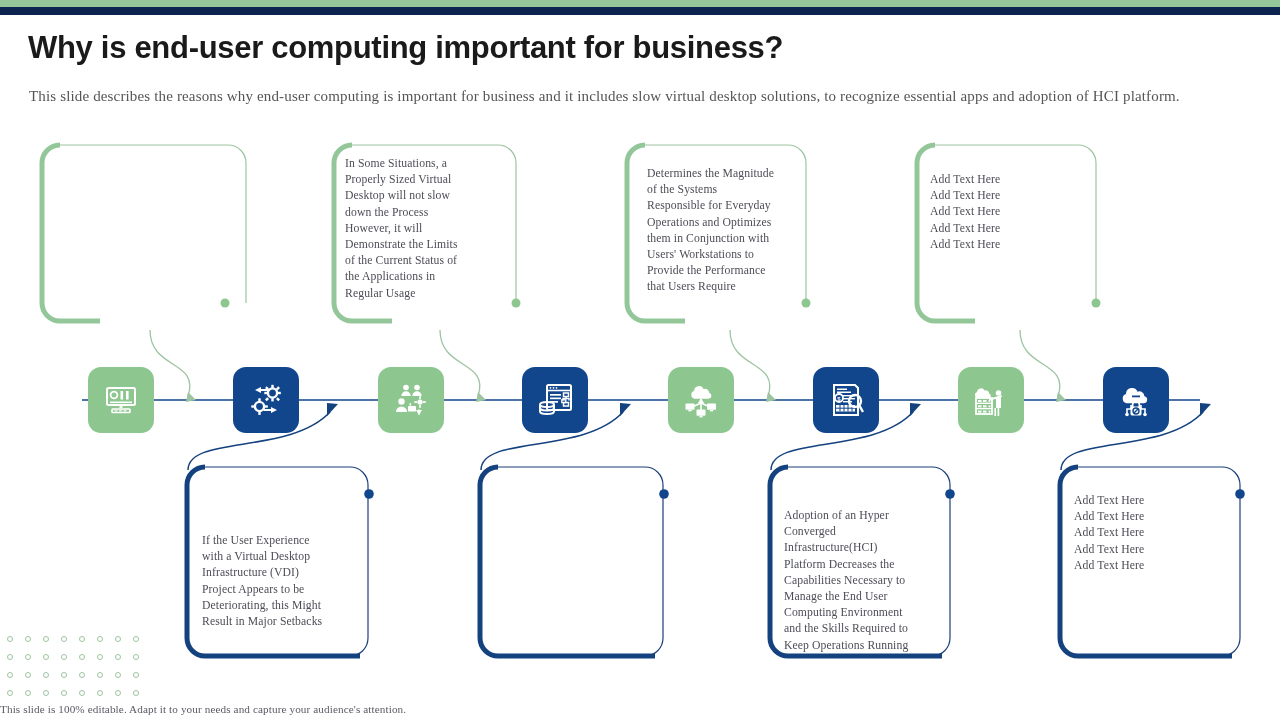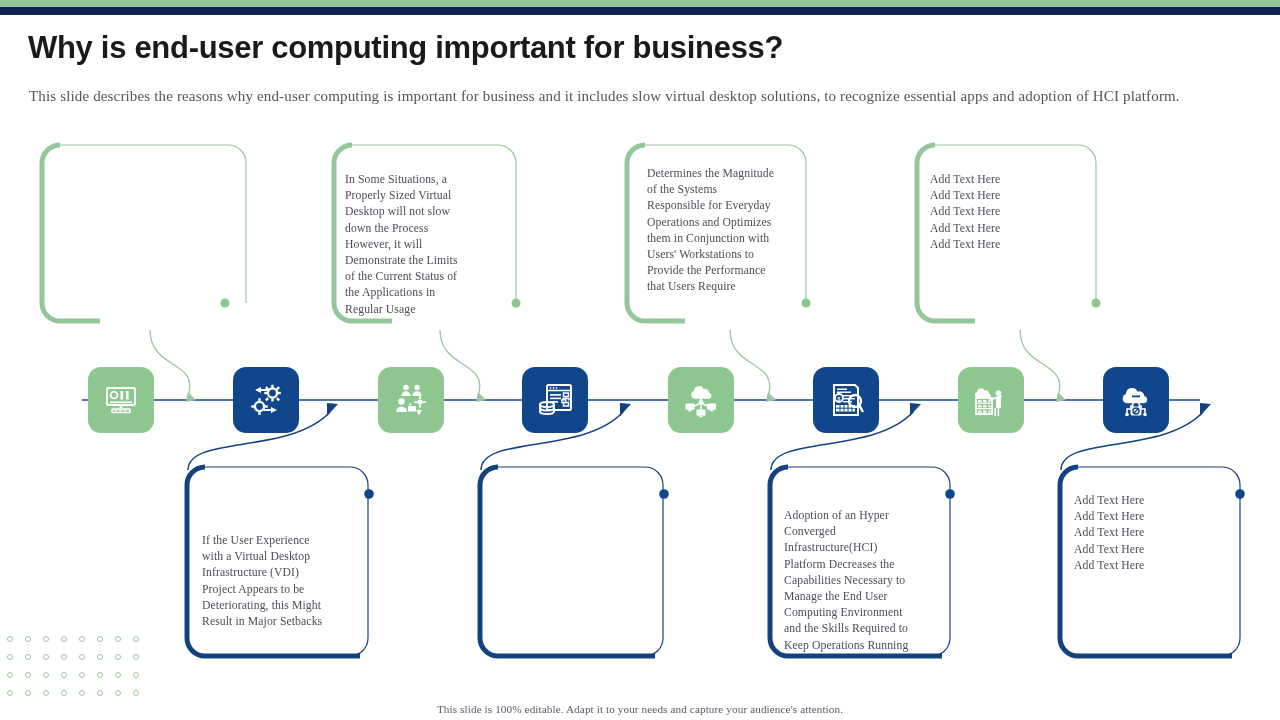--- a/index.html
+++ b/index.html
@@ -79,21 +79,20 @@
     grid-template-rows: repeat(4, 18px);
   }
   .dotgrid i {
     display: block; width: 6px; height: 6px; border-radius: 50%;
     border: 1px solid #9dc4a0; background: #ffffff;
   }
 
   
   .footer {
     position: absolute; left: 0; top: 703px; width: 1280px;
-    text-align: center;
     font-family: "Liberation Serif", serif;
     font-size: 11.2px; color: #5a5a66;
     letter-spacing: 0.1px;
   }
 </style>
 </head>
 <body>
 
 <div id="slide">
 
@@ -183,21 +182,21 @@
     <g>
       <path d="M771 470 C771 435, 873 455, 913 412" fill="none" stroke="#14427f" stroke-width="1.5"></path>
       <polygon points="910,416 921,404 910,403" fill="#14427f"></polygon>
     </g>
     <g>
       <path d="M1061 470 C1061 435, 1163 455, 1203 412" fill="none" stroke="#14427f" stroke-width="1.5"></path>
       <polygon points="1200,416 1211,404 1200,403" fill="#14427f"></polygon>
     </g>
   </svg>
 
-  <div class="card-text" style="left:345px; top:172px; width:160px;">In Some Situations, a
+  <div class="card-text" style="left:345px; top:156px; width:160px;">In Some Situations, a
 Properly Sized Virtual
 Desktop will not slow
 down the Process
 However, it will
 Demonstrate the Limits
 of the Current Status of
 the Applications in
 Regular Usage</div>
   <div class="card-text" style="left:638px; top:166px; width:162px;margin-left:9px;">Determines the Magnitude
 of the Systems

